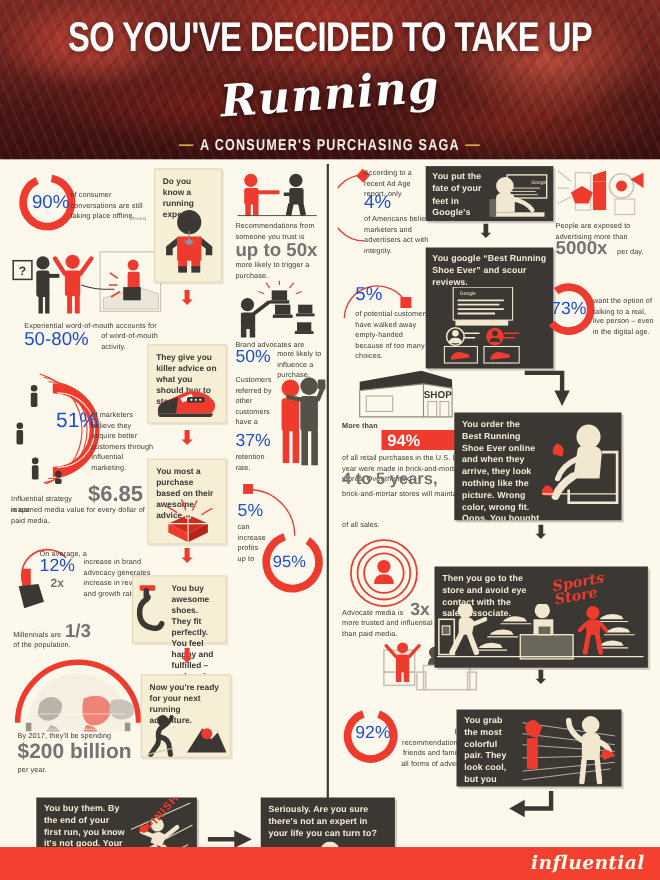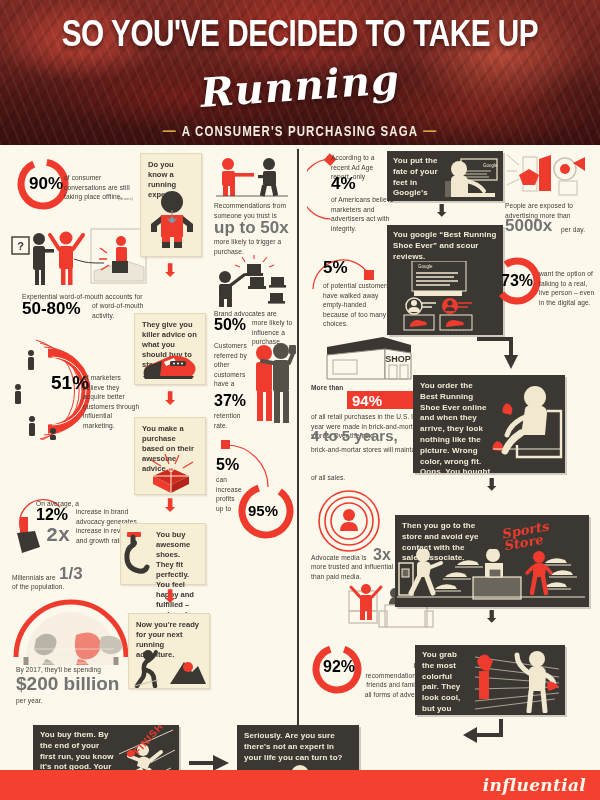--- a/index.html
+++ b/index.html
@@ -63,21 +63,21 @@
     position:absolute; left:297px; top:4px; width:2px; height:612px;
     background:#3b3833;
   }
   .col{ position:absolute; top:0; }
   .col-left{ left:0; width:297px; height:625px; }
   .col-right{ left:299px; width:301px; height:625px; }
 
   
   .blk{ position:absolute; }
   .txt{ font-size:6.6px; line-height:1.45; color:#3f3b36; letter-spacing:.1px; }
-  .big{ font-weight:bold; color:#000000; line-height:1; }
+  .big{ font-weight:normal; color:#1d4ed8; line-height:1; }
   .bigdk{ font-weight:bold; color:#737373; line-height:1; }
   .src{ font-size:4.3px; color:#8b857c; }
 
   
   .card{
     background:#f7eed6; border:1px solid #e3d7b8;
     box-shadow:1.5px 1.5px 0 rgba(0,0,0,.08);
     padding:6px 7px;
   }
   .card .ct{ font-size:7.6px; font-weight:bold; line-height:1.32; color:#3b3833; }
@@ -194,31 +194,36 @@
             <circle cx="24" cy="84" r="3"></circle>
               <rect x="21" y="88" width="6" height="13" rx="1.5"></rect>
             <circle cx="45" cy="96" r="3"></circle>
               <rect x="42" y="100" width="6" height="5" rx="1.5"></rect>
           </g>
         </svg>
         <div class="big" style="position:absolute;left:43px;top:38px;font-size:19px;">51%</div>
         <div class="txt" style="position:absolute;left:75px;top:38px;width:58px;">of marketers believe they acquire better customers through influential marketing.</div>
       </div>
 
+      <div class="blk" style="left:10px;top:292px;width:145px;height:38px;">
+        <div class="txt" style="position:absolute;left:0;top:12px;width:72px;">Influential strategy reaps</div>
+        <div class="bigdk" style="position:absolute;left:70px;top:2px;font-size:20px;">$6.85</div>
+        <div class="txt" style="position:absolute;left:0;top:22px;width:135px;">in earned media value for every dollar of paid media.</div>
+      </div>
 
       <div class="blk" style="left:14px;top:348px;width:145px;height:60px;">
         <svg width="55" height="58" style="position:absolute;left:0;top:2px;">
           <path d="M12 44 A 23 23 0 0 1 46 12" fill="none" stroke="#ef3b2d" stroke-width="1.4"></path>
           <rect x="6" y="22" width="8" height="18" fill="#ef3b2d"></rect>
           <path d="M3 38 L21 36 L26 52 L8 58 Z" fill="#3b3833"></path>
         </svg>
         <div class="txt" style="position:absolute;left:22px;top:6px;">On average, a</div>
         <div class="big" style="position:absolute;left:22px;top:14px;font-size:16px;">12%</div>
         <div class="txt" style="position:absolute;left:62px;top:14px;width:72px;">increase in brand advocacy generates</div>
-        <div class="bigdk" style="position:absolute;left:32px;top:33px;font-size:20px;font-family:Liberation Mono, monospace;">2x</div>
+        <div class="bigdk" style="position:absolute;left:32px;top:33px;font-size:11px;">2x</div>
         <div class="txt" style="position:absolute;left:62px;top:33px;width:72px;">increase in revenue and growth rate.</div>
       </div>
 
       <div class="blk" style="left:12px;top:420px;width:130px;height:28px;">
         <div class="txt" style="position:absolute;left:0;top:8px;">Millennials are</div>
         <div class="bigdk" style="position:absolute;left:47px;top:0;font-size:17px;">1/3</div>
         <div class="txt" style="position:absolute;left:0;top:17px;">of the population.</div>
       </div>
 
       <div class="blk" style="left:6px;top:448px;width:130px;height:72px;">
@@ -275,21 +280,21 @@
           <rect x="30" y="9" width="16" height="5" rx="1.5" fill="#3b3833"></rect>
           <circle cx="34" cy="11.5" r="1" fill="#fdf8ec"></circle>
             <circle cx="38" cy="11.5" r="1" fill="#fdf8ec"></circle>
             <circle cx="42" cy="11.5" r="1" fill="#fdf8ec"></circle>
           <path d="M3 24 L54 24 L52 27 L5 27 Z" fill="#3b3833"></path>
         </svg>
       </div>
       <div class="arw" style="left:163px;top:245px;font-size:17px;">⬇</div>
 
       <div class="card" style="position:absolute;left:134px;top:272px;width:72px;height:78px;">
-        <div class="ct">You make a purchase based on their awesome advice</div>
+        <div class="ct">You most a purchase based on their awesome advice</div>
         <svg width="58" height="42" style="position:absolute;left:6px;top:34px;">
           <g stroke="#ef3b2d" stroke-width="1.2">
             <path d="M28 12 L24 2 M34 12 L38 3 M20 14 L10 8 M42 16 L52 10"></path>
           </g>
           <path d="M12 24 L30 16 L48 24 L30 33 Z" fill="#d12b1f"></path>
           <path d="M12 24 L30 33 L30 41 L12 32 Z" fill="#ef3b2d"></path>
           <path d="M48 24 L30 33 L30 41 L48 32 Z" fill="#b5241a"></path>
           <path d="M30 16 L30 41" stroke="#f7eed6" stroke-width="1"></path>
           <path d="M12 24 L48 24" stroke="#f7eed6" stroke-width="1"></path>
           <circle cx="30" cy="17" r="2.5" fill="none" stroke="#f7eed6" stroke-width="1"></circle>

